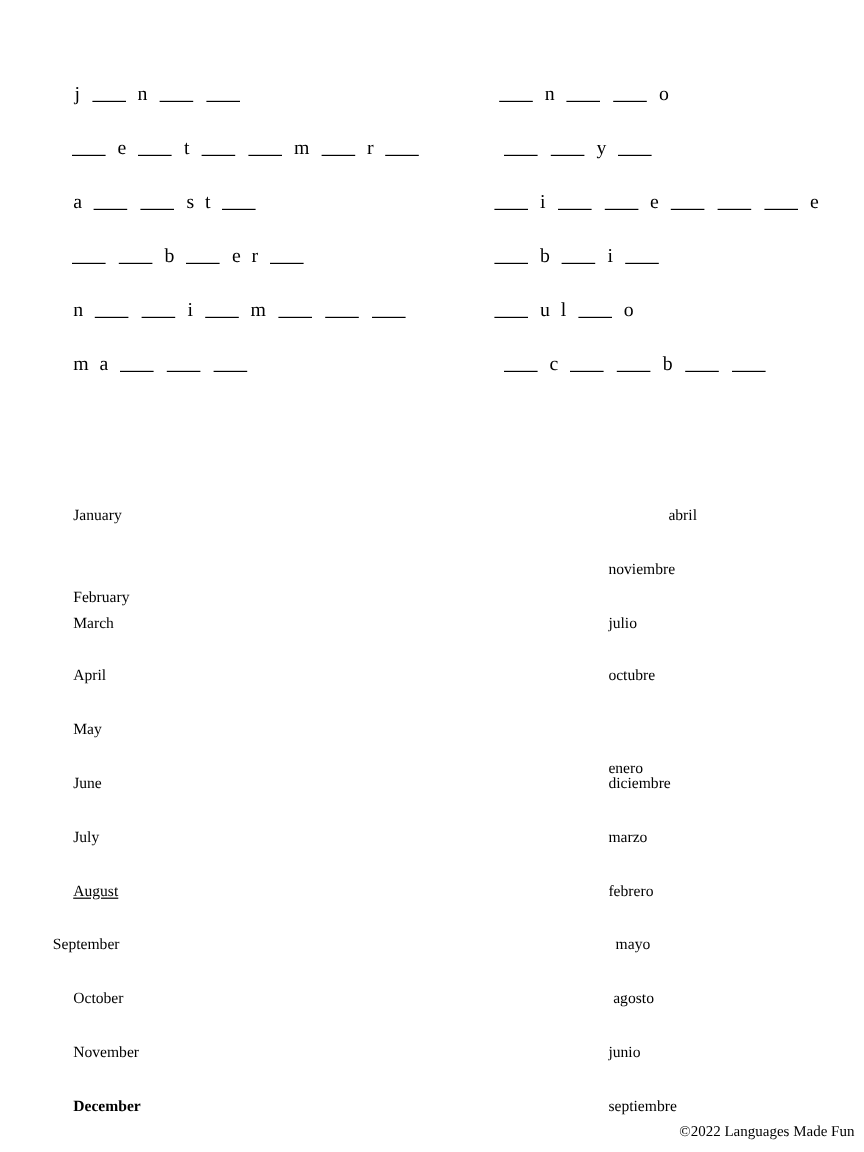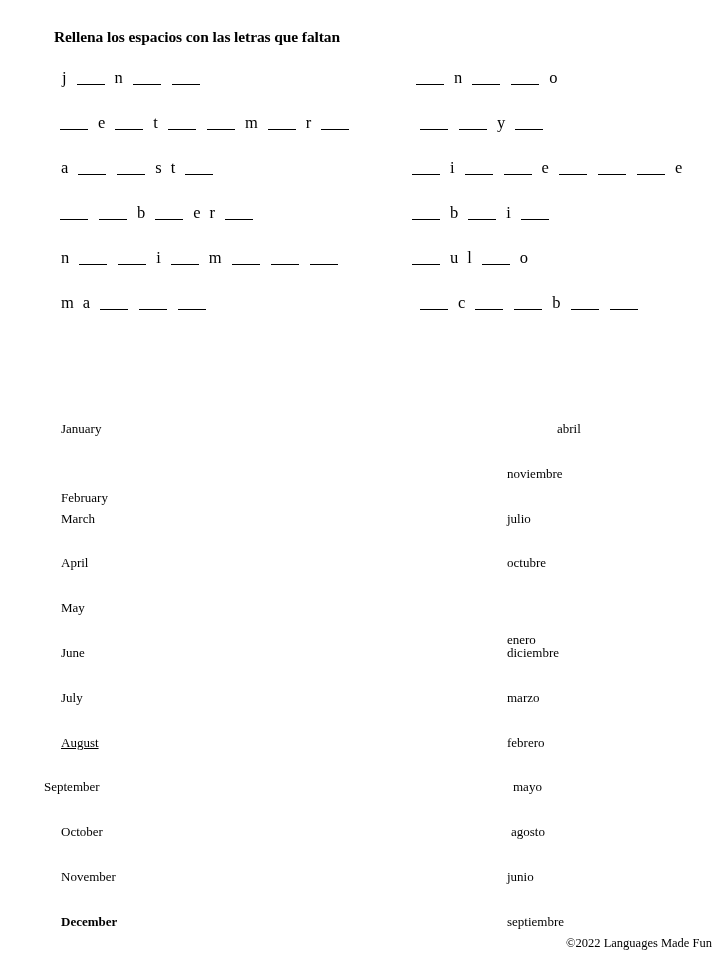--- a/index.html
+++ b/index.html
@@ -81,21 +81,20 @@
     top: 936px;
     font-size: 12.5px;
     white-space: nowrap;
   }
 </style>
 </head>
 <body>
 
 <div class="page">
 
-  <div class="heading" id="heading-1">Rellena los espacios con las letras que faltan</div>
 
   <div class="blanks-grid">
     <div id="blanks-left">
         <div class="blank-row" style="left: 61px; top: 0px;"><span class="tok ltr">j</span><span class="sp"></span><span class="tok bl"></span><span class="sp"></span><span class="tok ltr">n</span><span class="sp"></span><span class="tok bl"></span><span class="sp"></span><span class="tok bl"></span></div>
         <div class="blank-row" style="left: 58px; top: 45px;"><span class="tok bl"></span><span class="sp"></span><span class="tok ltr">e</span><span class="sp"></span><span class="tok bl"></span><span class="sp"></span><span class="tok ltr">t</span><span class="sp"></span><span class="tok bl"></span><span class="sp"></span><span class="tok bl"></span><span class="sp"></span><span class="tok ltr">m</span><span class="sp"></span><span class="tok bl"></span><span class="sp"></span><span class="tok ltr">r</span><span class="sp"></span><span class="tok bl"></span></div>
         <div class="blank-row" style="left: 60px; top: 90px;"><span class="tok ltr">a</span><span class="sp"></span><span class="tok bl"></span><span class="sp"></span><span class="tok bl"></span><span class="sp"></span><span class="tok ltr">s</span><span class="sp"></span><span class="tok ltr">t</span><span class="sp"></span><span class="tok bl"></span></div>
         <div class="blank-row" style="left: 58px; top: 135px;"><span class="tok bl"></span><span class="sp"></span><span class="tok bl"></span><span class="sp"></span><span class="tok ltr">b</span><span class="sp"></span><span class="tok bl"></span><span class="sp"></span><span class="tok ltr">e</span><span class="sp"></span><span class="tok ltr">r</span><span class="sp"></span><span class="tok bl"></span></div>
         <div class="blank-row" style="left: 60px; top: 180px;"><span class="tok ltr">n</span><span class="sp"></span><span class="tok bl"></span><span class="sp"></span><span class="tok bl"></span><span class="sp"></span><span class="tok ltr">i</span><span class="sp"></span><span class="tok bl"></span><span class="sp"></span><span class="tok ltr">m</span><span class="sp"></span><span class="tok bl"></span><span class="sp"></span><span class="tok bl"></span><span class="sp"></span><span class="tok bl"></span></div>
         <div class="blank-row" style="left: 60px; top: 225px;"><span class="tok ltr">m</span><span class="sp"></span><span class="tok ltr">a</span><span class="sp"></span><span class="tok bl"></span><span class="sp"></span><span class="tok bl"></span><span class="sp"></span><span class="tok bl"></span></div>
       </div>

